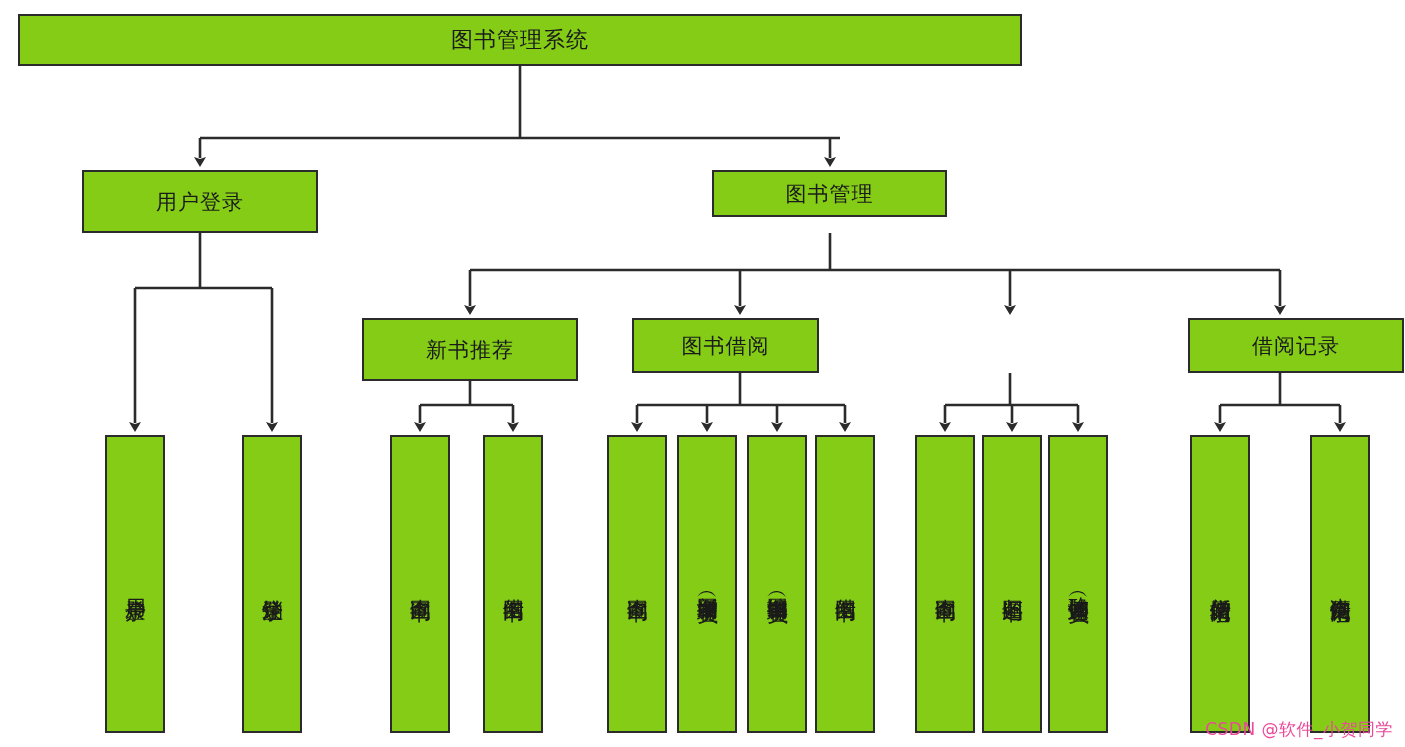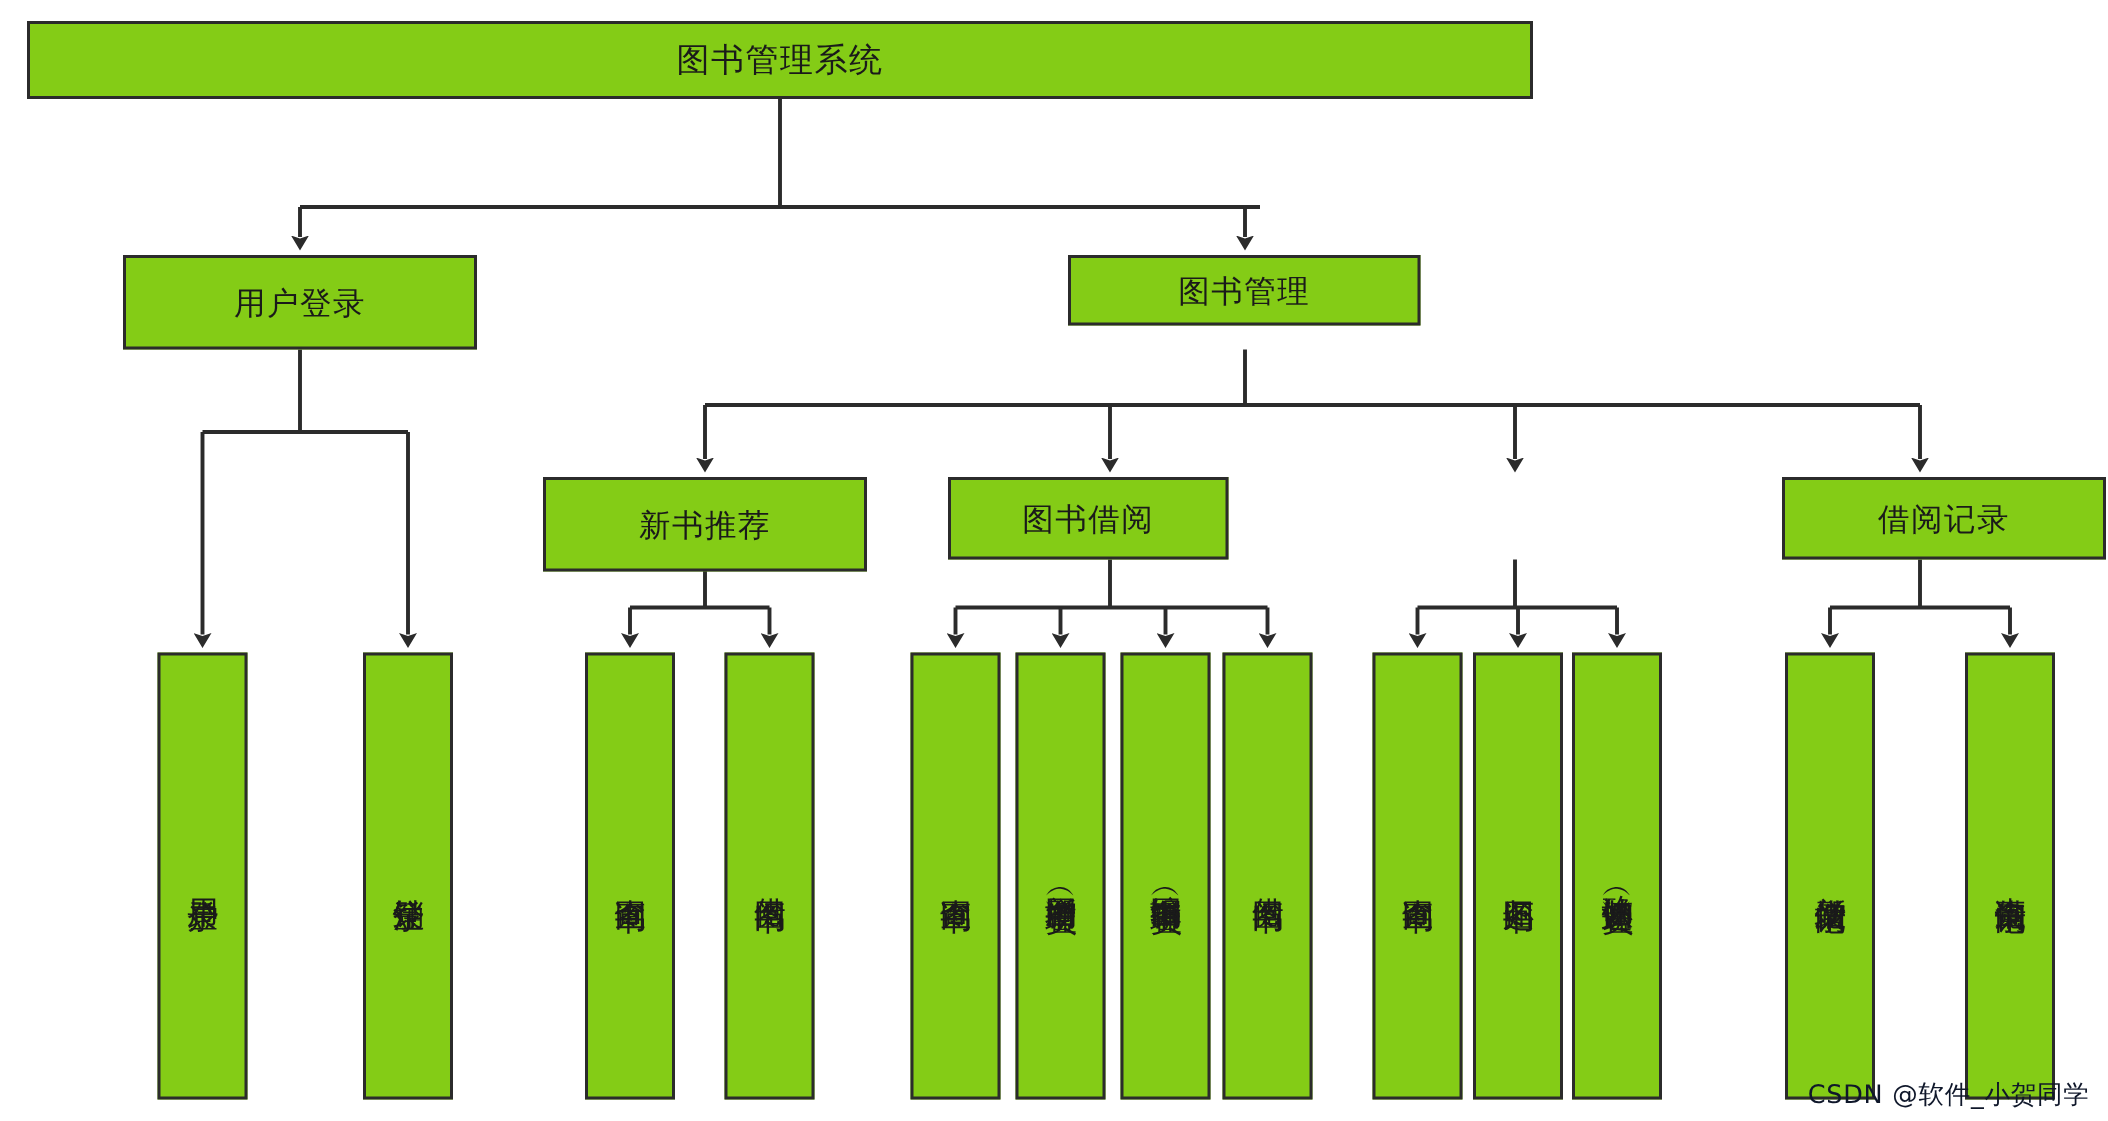--- a/index.html
+++ b/index.html
@@ -77,21 +77,21 @@
   #leaf-return-book   { left: 982px; }
   #leaf-confirm-return{ left: 1048px; }
   #leaf-add-record    { left: 1190px; }
   #leaf-query-record  { left: 1310px; }
 
   #watermark {
     position: absolute;
     right: 12px;
     bottom: 6px;
     font-size: 17px;
-    color: #0f172a;
+    color: #ec4899;
     letter-spacing: 0.5px;
     white-space: nowrap;
   }
 </style>
 </head>
 <body>
 
 <div id="canvas">
 
   <svg class="wires" viewBox="0 0 1405 747" xmlns="http://www.w3.org/2000/svg">

